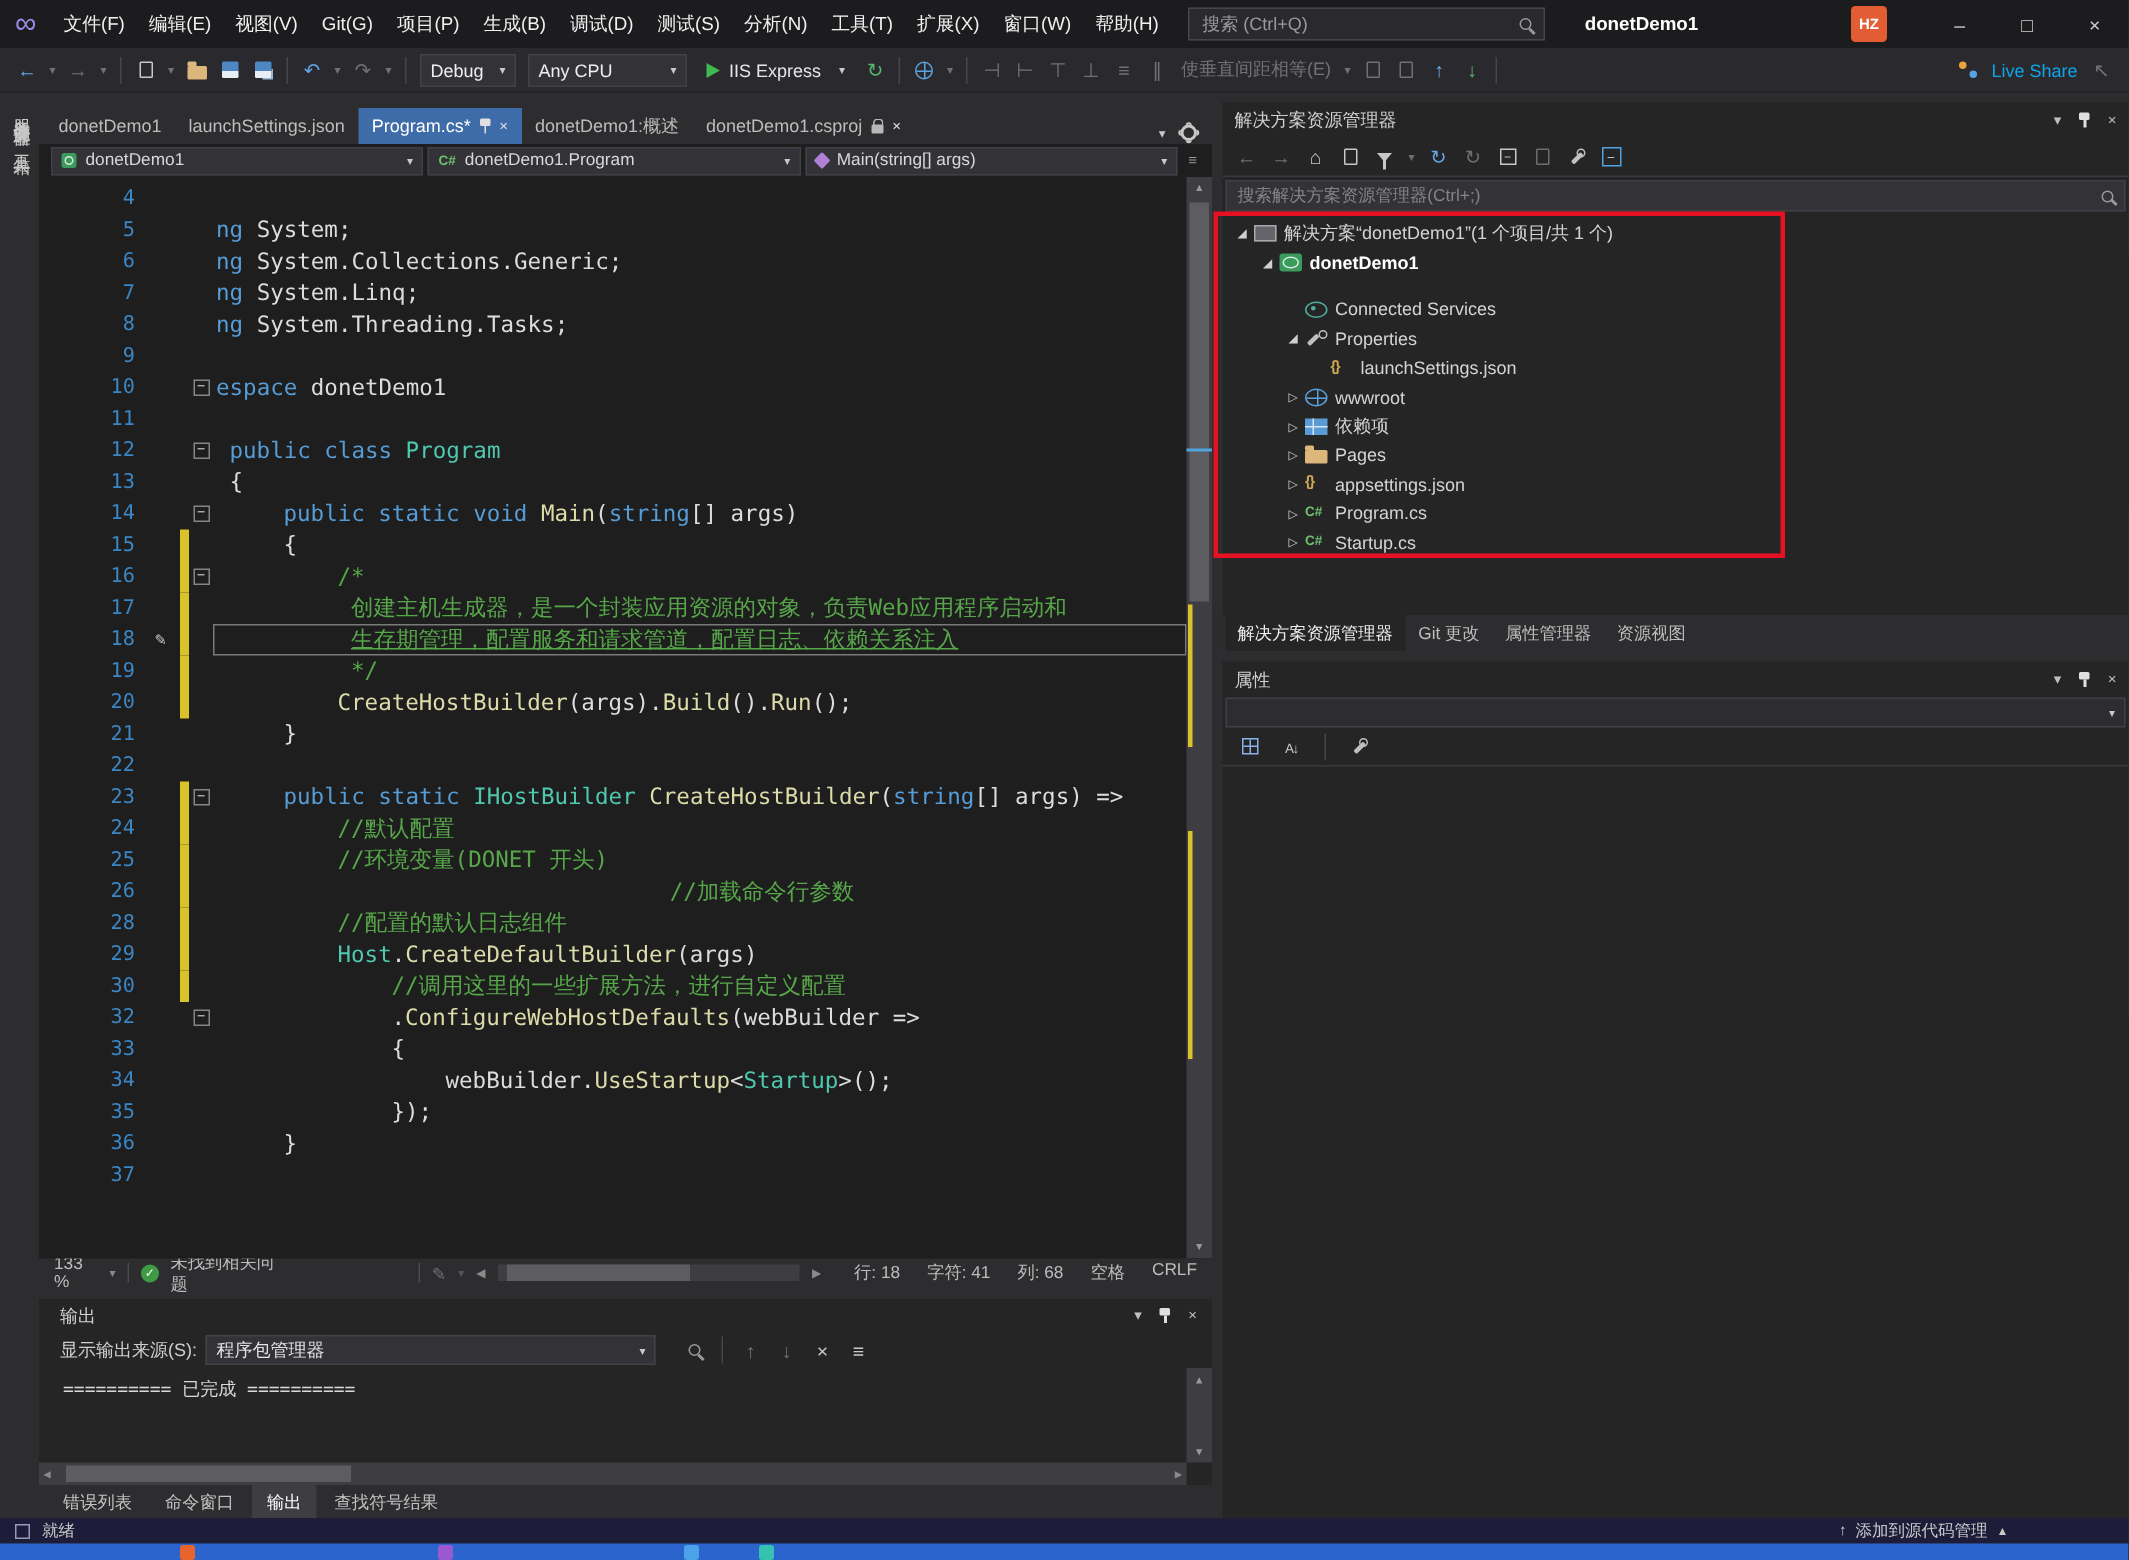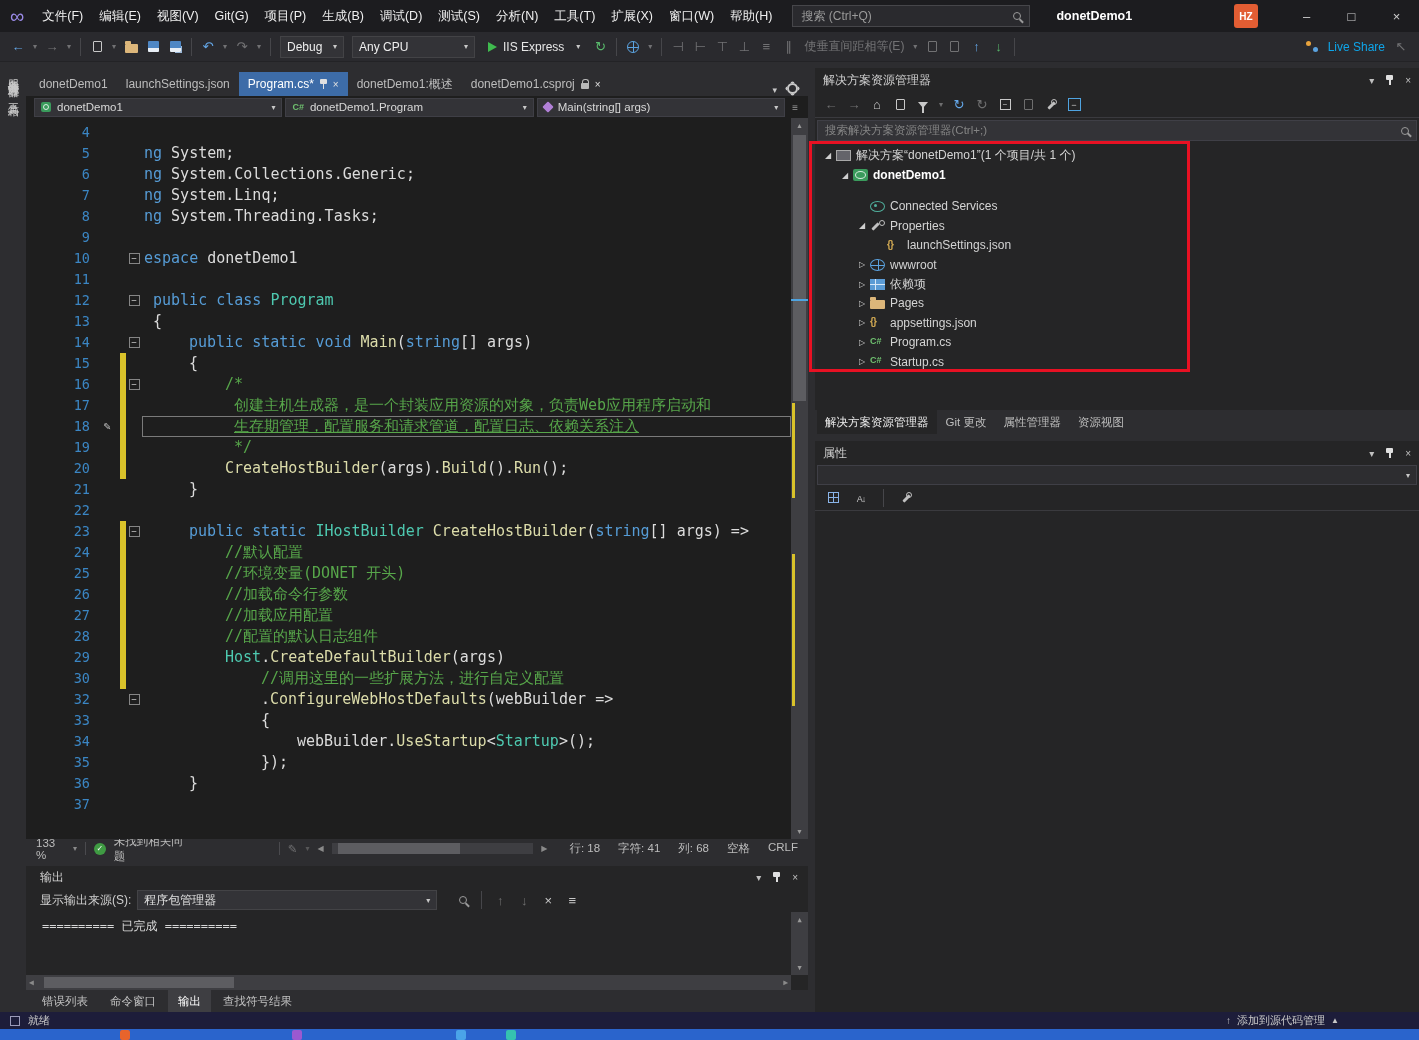--- a/index.html
+++ b/index.html
@@ -218,21 +218,21 @@
     <span class="tb-sep"></span>
     <span class="tb-icon blue">↶</span>
     <span class="tb-icon sm dim">▾</span>
     <span class="tb-icon dim">↷</span>
     <span class="tb-icon sm dim">▾</span>
     <span class="tb-sep"></span>
     <div class="tb-combo" style="width: 64px;">
       <span>Debug</span>
       <span class="combo-caret">▾</span>
     </div>
-    <div class="tb-combo" style="width: 123px;">
+    <div class="tb-combo" style="width: 106px;">
       <span>Any CPU</span>
       <span class="combo-caret">▾</span>
     </div>
     <div class="run-btn">
       <span class="play"></span>
       <span>IIS Express</span>
       <span class="combo-caret">▾</span>
     </div>
     <span class="tb-icon green">↻</span>
     <span class="tb-sep"></span>
@@ -341,22 +341,21 @@
           <div class="crow"><span class="ln">16</span><span class="pencol"></span><span class="chg on"></span><span class="foldcol"><span class="foldbox">−</span></span><span class="codeseg" style="padding-left: 83px;"><span class="tk-cm">/*</span></span></div>
           <div class="crow"><span class="ln">17</span><span class="pencol"></span><span class="chg on"></span><span class="foldcol"></span><span class="codeseg" style="padding-left: 92px;"><span class="tk-cm">创建主机生成器，是一个封装应用资源的对象，负责Web应用程序启动和</span></span></div>
           <div class="crow cur"><span class="ln">18</span><span class="pencol">✎</span><span class="chg on"></span><span class="foldcol"></span><span class="codeseg" style="padding-left: 92px;"><span class="tk-cmu">生存期管理，配置服务和请求管道，配置日志、依赖关系注入</span></span></div>
           <div class="crow"><span class="ln">19</span><span class="pencol"></span><span class="chg on"></span><span class="foldcol"></span><span class="codeseg" style="padding-left: 92px;"><span class="tk-cm">*/</span></span></div>
           <div class="crow"><span class="ln">20</span><span class="pencol"></span><span class="chg on"></span><span class="foldcol"></span><span class="codeseg" style="padding-left: 83px;"><span class="tk-me">CreateHostBuilder</span><span class="tk-pl">(args).</span><span class="tk-me">Build</span><span class="tk-pl">().</span><span class="tk-me">Run</span><span class="tk-pl">();</span></span></div>
           <div class="crow"><span class="ln">21</span><span class="pencol"></span><span class="chg"></span><span class="foldcol"></span><span class="codeseg" style="padding-left: 47px;"><span class="tk-pl">}</span></span></div>
           <div class="crow"><span class="ln">22</span><span class="pencol"></span><span class="chg"></span><span class="foldcol"></span><span class="codeseg" style="padding-left: 2px;"></span></div>
           <div class="crow"><span class="ln">23</span><span class="pencol"></span><span class="chg on"></span><span class="foldcol"><span class="foldbox">−</span></span><span class="codeseg" style="padding-left: 47px;"><span class="tk-kw">public static </span><span class="tk-ty">IHostBuilder</span><span class="tk-pl"> </span><span class="tk-me">CreateHostBuilder</span><span class="tk-pl">(</span><span class="tk-kw">string</span><span class="tk-pl">[] args) =&gt;</span></span></div>
           <div class="crow"><span class="ln">24</span><span class="pencol"></span><span class="chg on"></span><span class="foldcol"></span><span class="codeseg" style="padding-left: 83px;"><span class="tk-cm">//默认配置</span></span></div>
           <div class="crow"><span class="ln">25</span><span class="pencol"></span><span class="chg on"></span><span class="foldcol"></span><span class="codeseg" style="padding-left: 83px;"><span class="tk-cm">//环境变量(DONET 开头)</span></span></div>
-          <div class="crow"><span class="ln">26</span><span class="pencol"></span><span class="chg on"></span><span class="foldcol"></span><span class="codeseg" style="padding-left: 83px;"><span class="tk-cm">//加载命令行参数</span></span></div>
-          <div class="crow"><span class="ln">27</span><span class="pencol"></span><span class="chg on"></span><span class="foldcol"></span><span class="codeseg" style="padding-left: 83px;"><span class="tk-cm">//加载应用配置</span></span></div>
+          <div class="crow"><span class="ln">26</span><span class="pencol"></span><span class="chg on"></span><span class="foldcol"></span><span class="codeseg" style="padding-left: 83px; text-align: center;"><span class="tk-cm">//加载命令行参数</span></span></div>
           <div class="crow"><span class="ln">28</span><span class="pencol"></span><span class="chg on"></span><span class="foldcol"></span><span class="codeseg" style="padding-left: 83px;"><span class="tk-cm">//配置的默认日志组件</span></span></div>
           <div class="crow"><span class="ln">29</span><span class="pencol"></span><span class="chg on"></span><span class="foldcol"></span><span class="codeseg" style="padding-left: 83px;"><span class="tk-ty">Host</span><span class="tk-pl">.</span><span class="tk-me">CreateDefaultBuilder</span><span class="tk-pl">(args)</span></span></div>
           <div class="crow"><span class="ln">30</span><span class="pencol"></span><span class="chg on"></span><span class="foldcol"></span><span class="codeseg" style="padding-left: 119px;"><span class="tk-cm">//调用这里的一些扩展方法，进行自定义配置</span></span></div>
           <div class="crow"><span class="ln">32</span><span class="pencol"></span><span class="chg"></span><span class="foldcol"><span class="foldbox">−</span></span><span class="codeseg" style="padding-left: 119px;"><span class="tk-pl">.</span><span class="tk-me">ConfigureWebHostDefaults</span><span class="tk-pl">(webBuilder =&gt;</span></span></div>
           <div class="crow"><span class="ln">33</span><span class="pencol"></span><span class="chg"></span><span class="foldcol"></span><span class="codeseg" style="padding-left: 119px;"><span class="tk-pl">{</span></span></div>
           <div class="crow"><span class="ln">34</span><span class="pencol"></span><span class="chg"></span><span class="foldcol"></span><span class="codeseg" style="padding-left: 155px;"><span class="tk-pl">webBuilder.</span><span class="tk-me">UseStartup</span><span class="tk-pl">&lt;</span><span class="tk-ty">Startup</span><span class="tk-pl">&gt;();</span></span></div>
           <div class="crow"><span class="ln">35</span><span class="pencol"></span><span class="chg"></span><span class="foldcol"></span><span class="codeseg" style="padding-left: 119px;"><span class="tk-pl">});</span></span></div>
           <div class="crow"><span class="ln">36</span><span class="pencol"></span><span class="chg"></span><span class="foldcol"></span><span class="codeseg" style="padding-left: 47px;"><span class="tk-pl">}</span></span></div>
           <div class="crow"><span class="ln">37</span><span class="pencol"></span><span class="chg"></span><span class="foldcol"></span><span class="codeseg" style="padding-left: 2px;"></span></div>
         </div>

